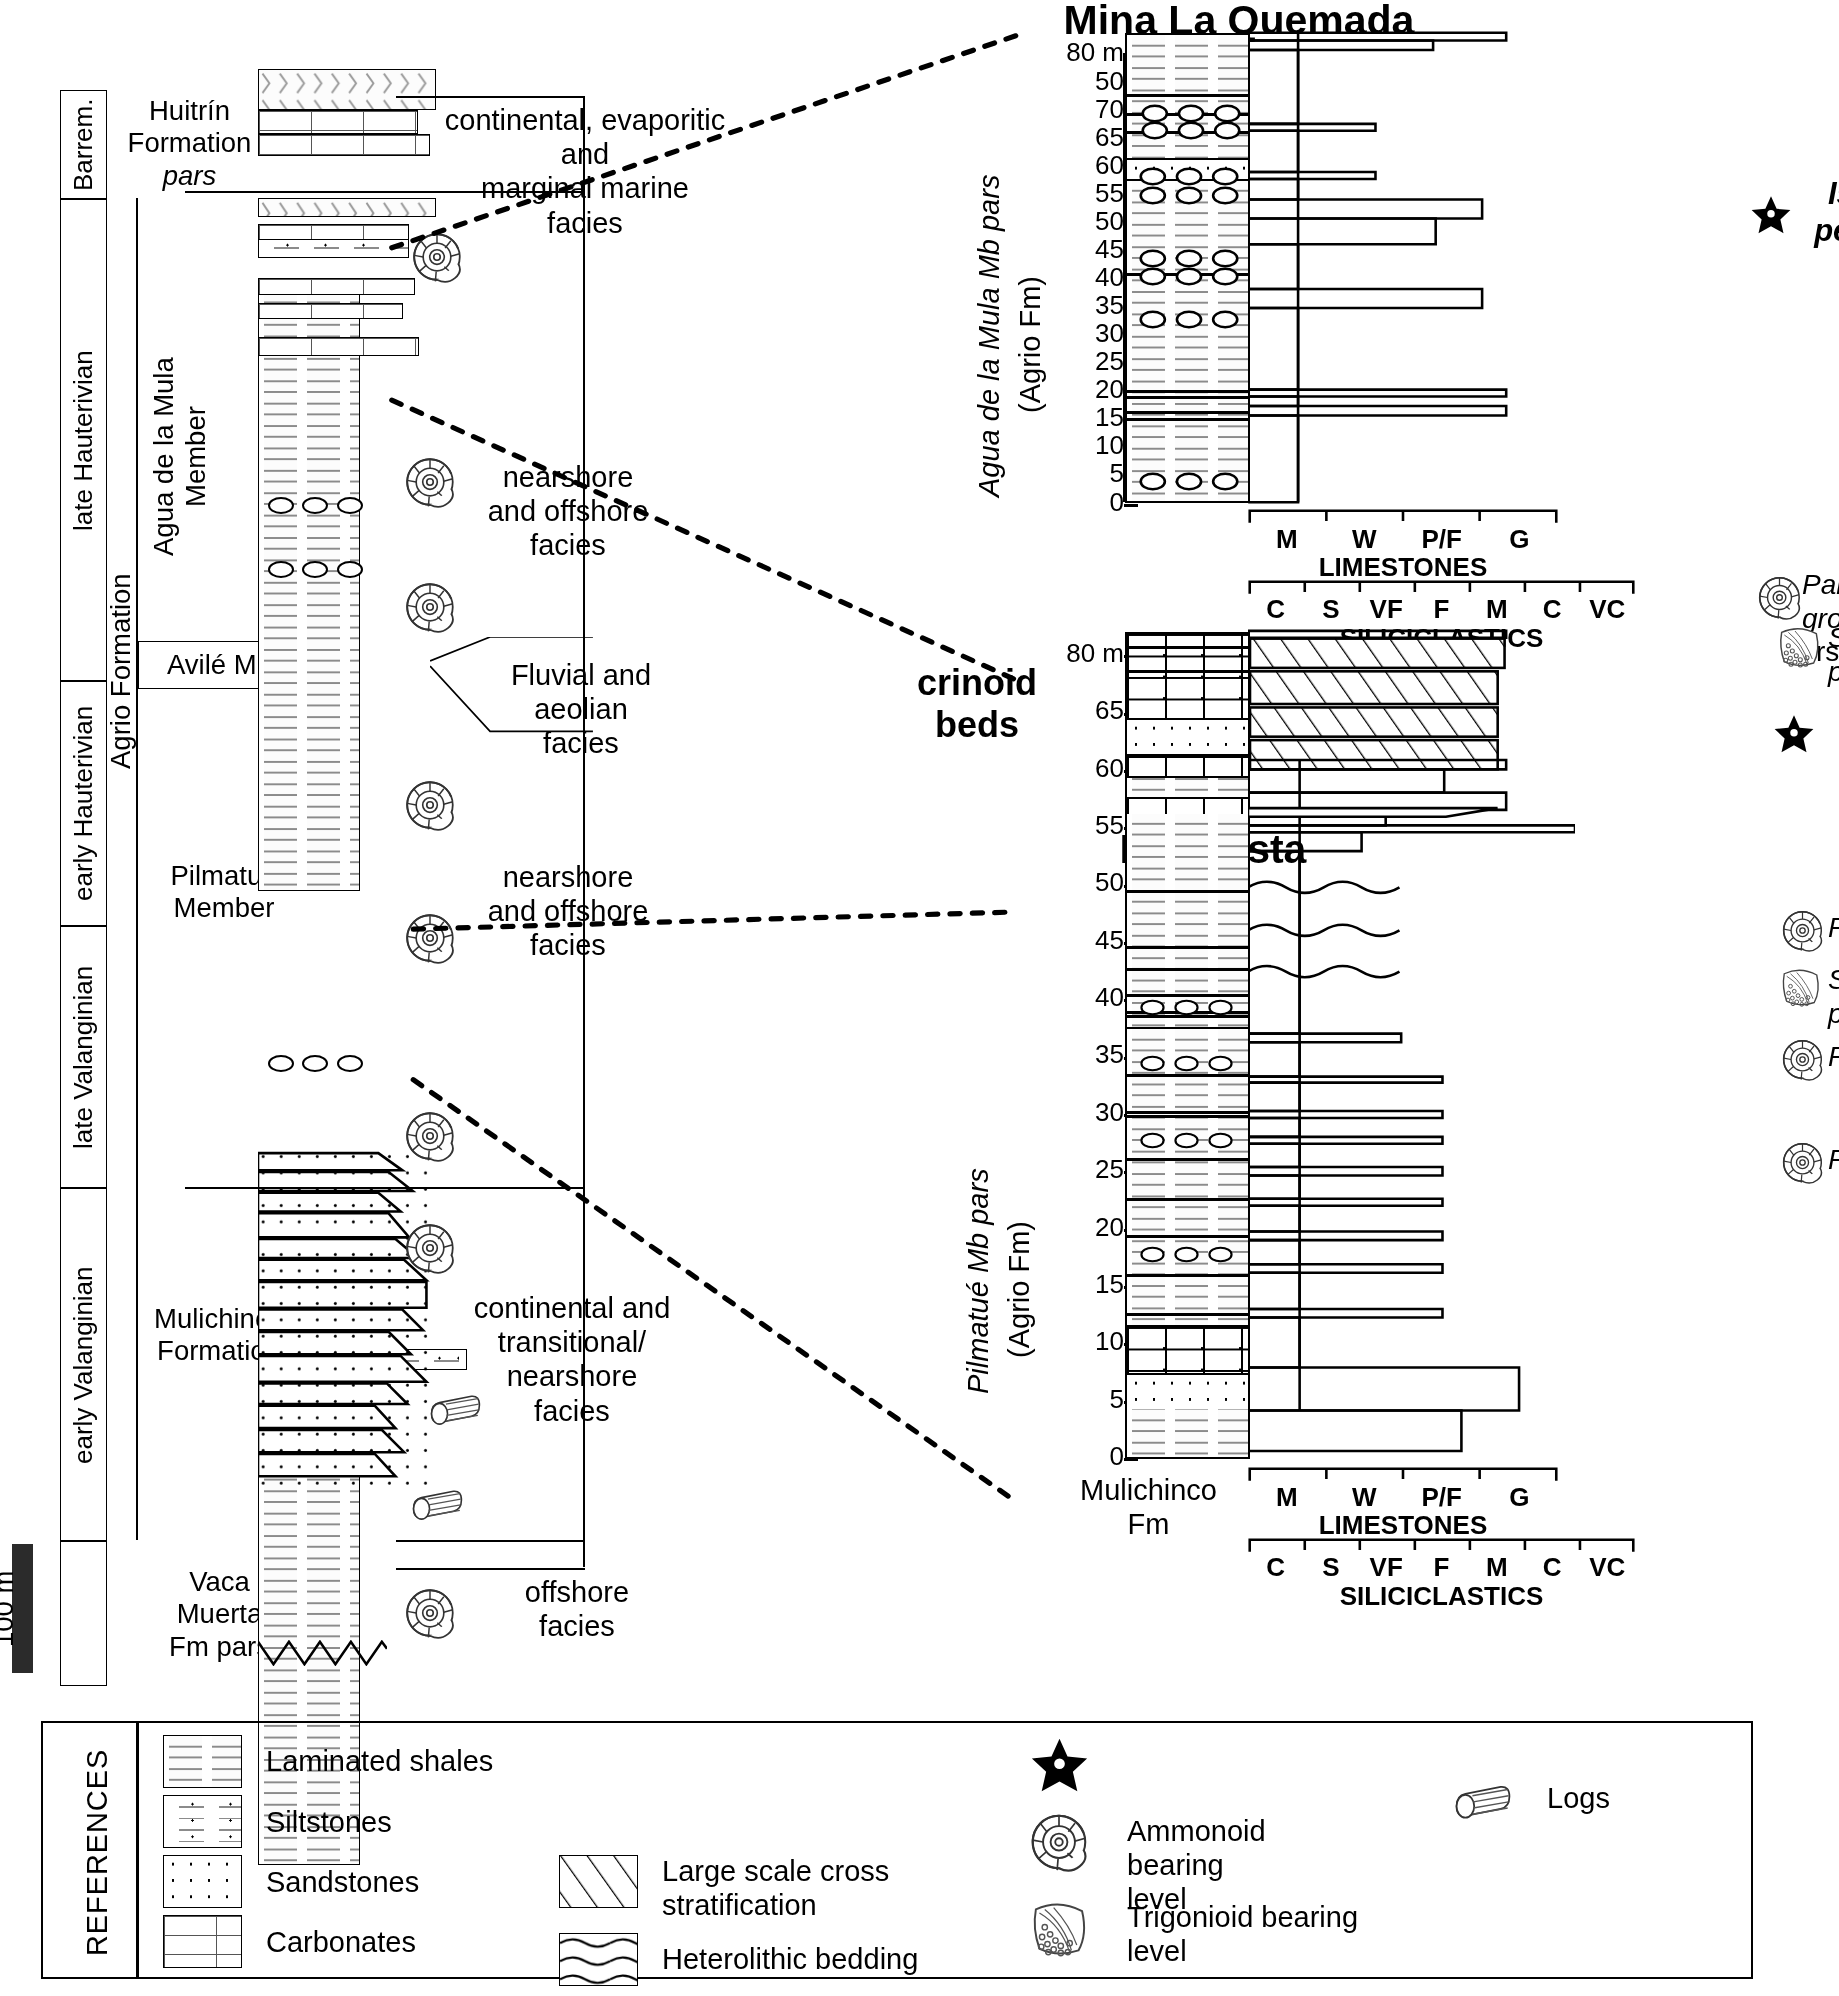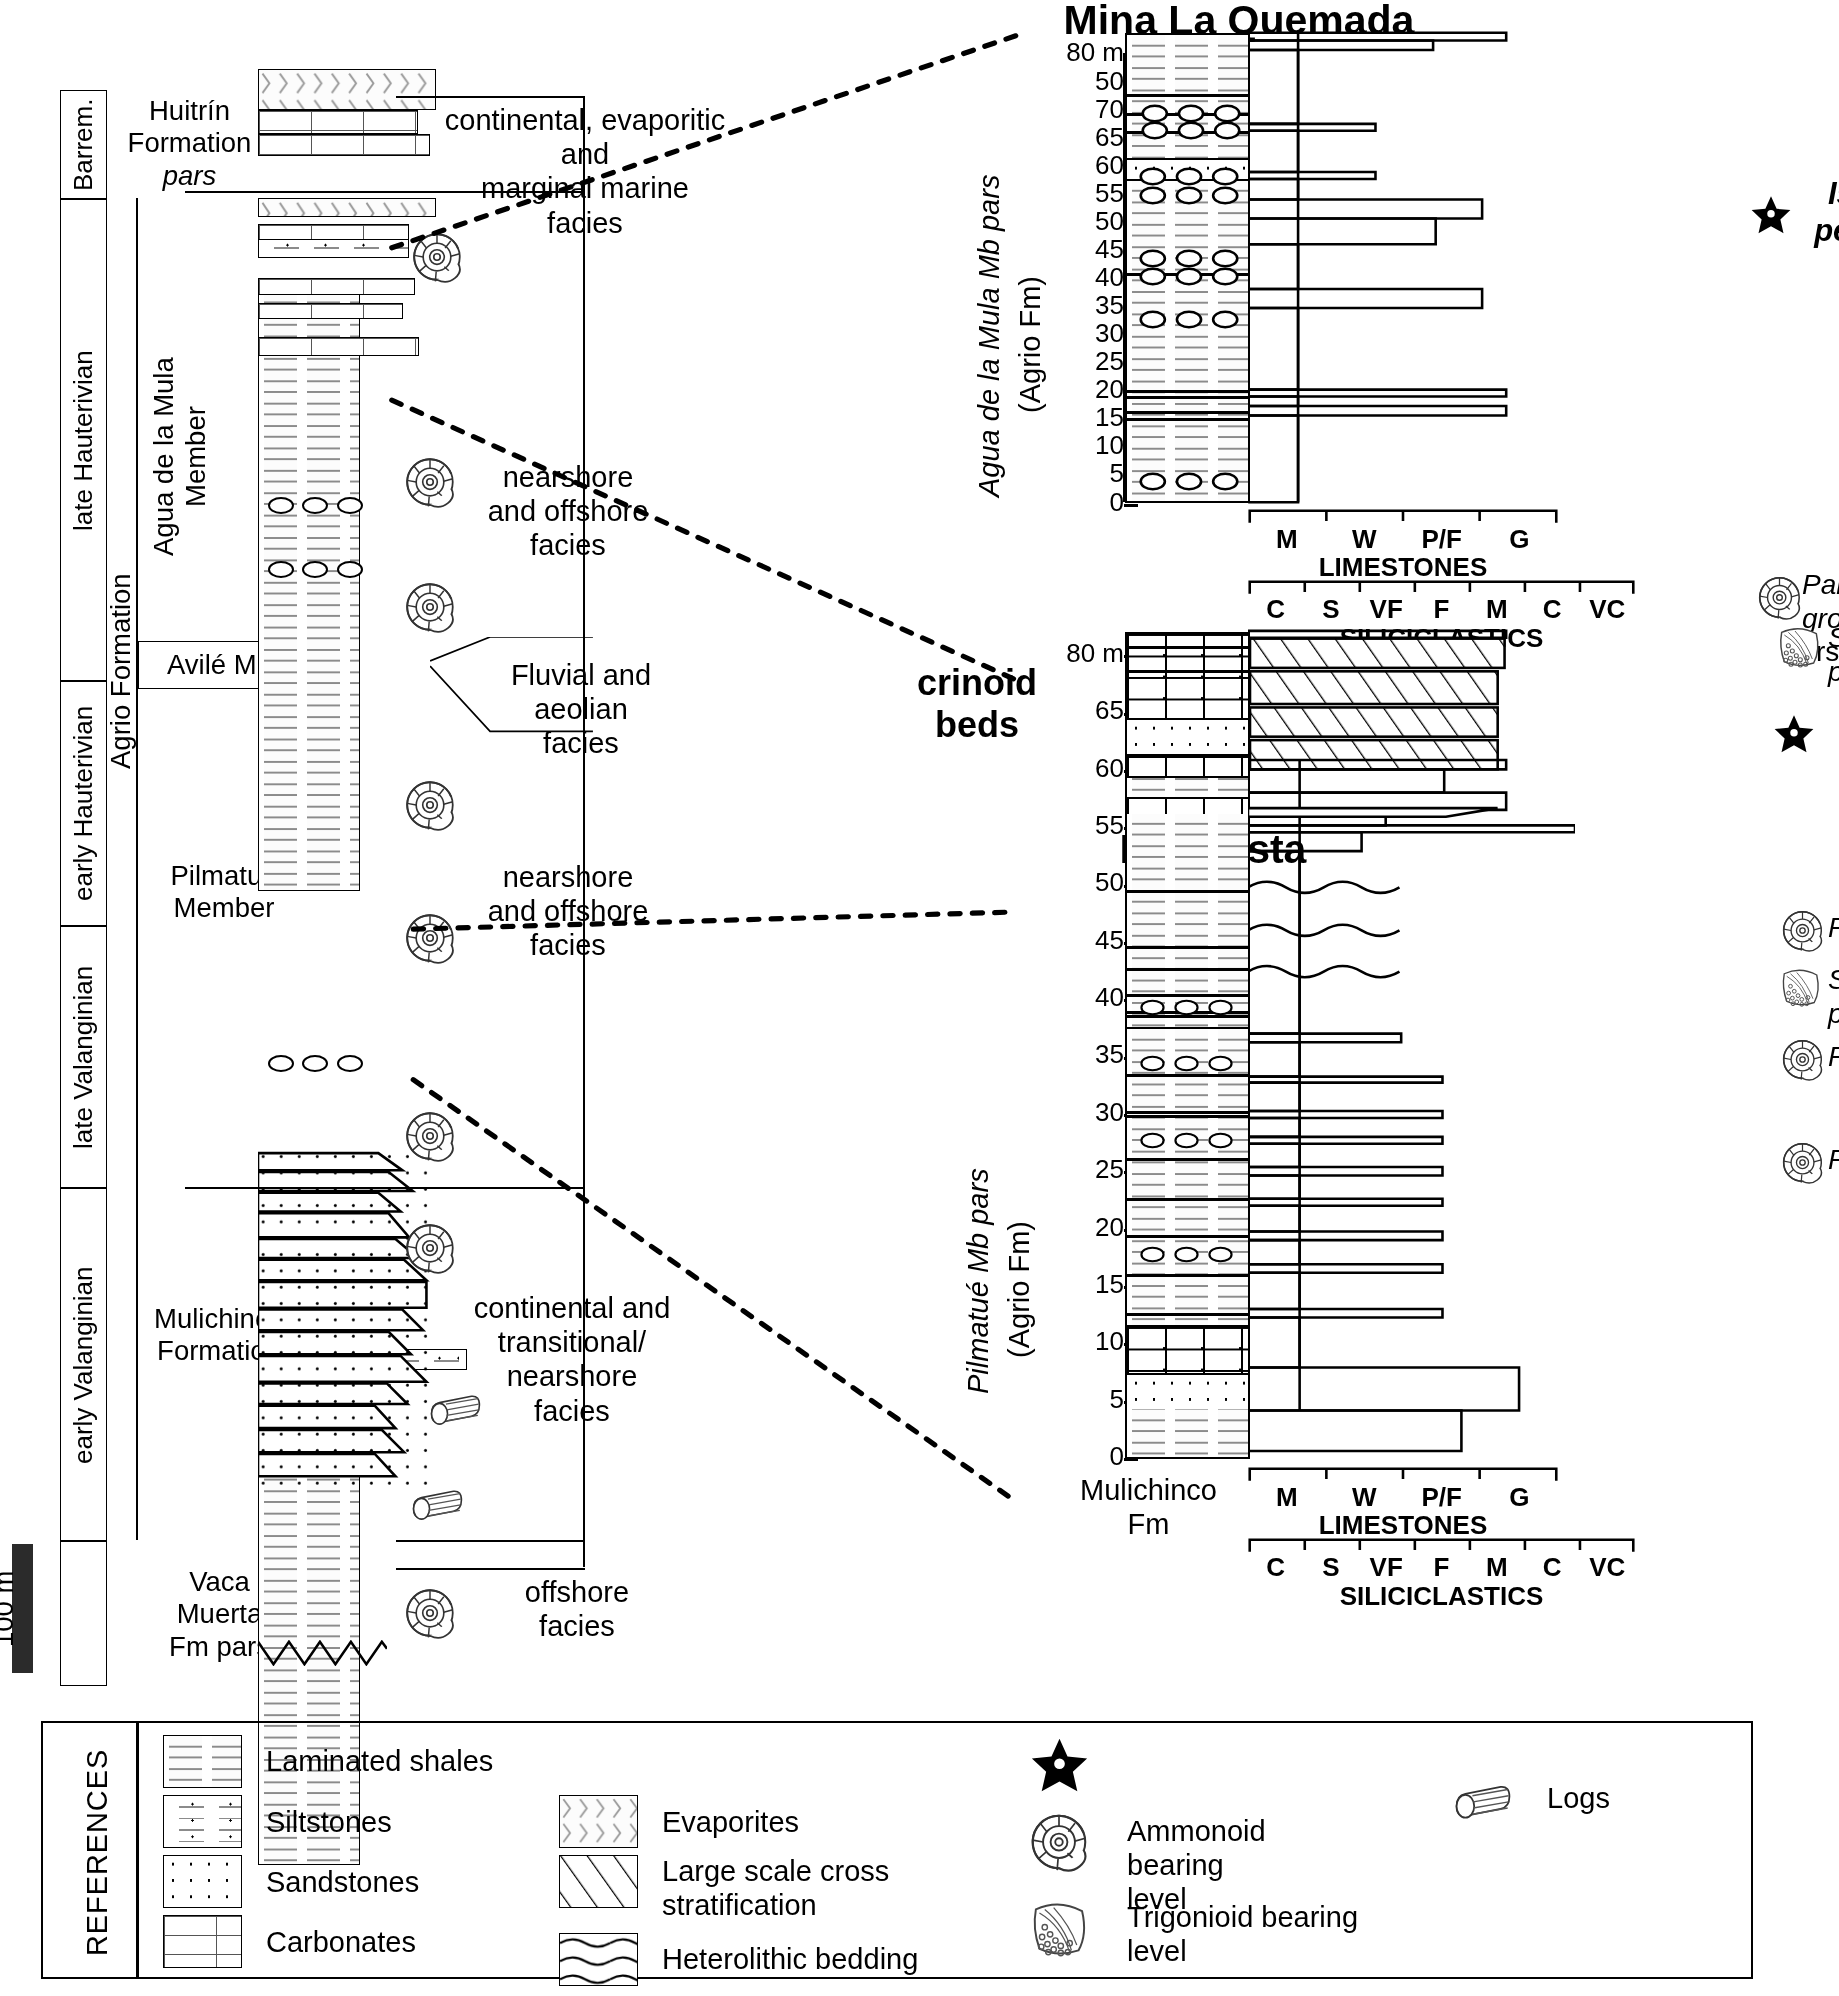--- a/index.html
+++ b/index.html
@@ -771,28 +771,20 @@
       <div class="abs bx lith-sand" style="left:0;top:1.7px;width:79px;height:53px;border-width:1.4px;"></div>
       <div class="abs t34" style="left:103px;top:12px;">Sandstones</div>
     </div>
     <div class="abs" style="left:0;top:182px;width:361px;height:59px;">
       <div class="abs bx lith-carb" style="left:0;top:1.7px;width:79px;height:53px;border-width:1.4px;"></div>
       <div class="abs t34" style="left:103px;top:12px;">Carbonates</div>
     </div>
   </div>
 
   <div class="abs" style="left:516px;top:8.6px;width:379px;height:241px;">
-    <div class="abs" style="left:0;top:62px;width:379px;height:59px;">
-      <div class="abs bx" style="left:0;top:1.7px;width:79px;height:53px;border-width:1.4px;overflow:hidden;">
-        <svg class="fillsvg" preserveAspectRatio="none" viewBox="0 0 92 62">
-            <rect width="92" height="62" fill="url(#evapat)"></rect>
-          </svg>
-      </div>
-      <div class="abs t34" style="left:103px;top:12px;">Evaporites</div>
-    </div>
     <div class="abs" style="left:0;top:122px;width:379px;height:67px;">
       <div class="abs bx" style="left:0;top:1.7px;width:79px;height:53px;border-width:1.4px;overflow:hidden;">
         <svg class="fillsvg" preserveAspectRatio="none" viewBox="0 0 92 62">
             <rect width="92" height="62" fill="url(#xhatch)"></rect>
           </svg>
       </div>
       <div class="abs t34 lh12" style="left:103px;top:0;width:258px;white-space:pre-line;">Large scale cross
 stratification</div>
     </div>
     <div class="abs" style="left:0;top:191px;width:379px;height:59px;margin-top:17px;">

